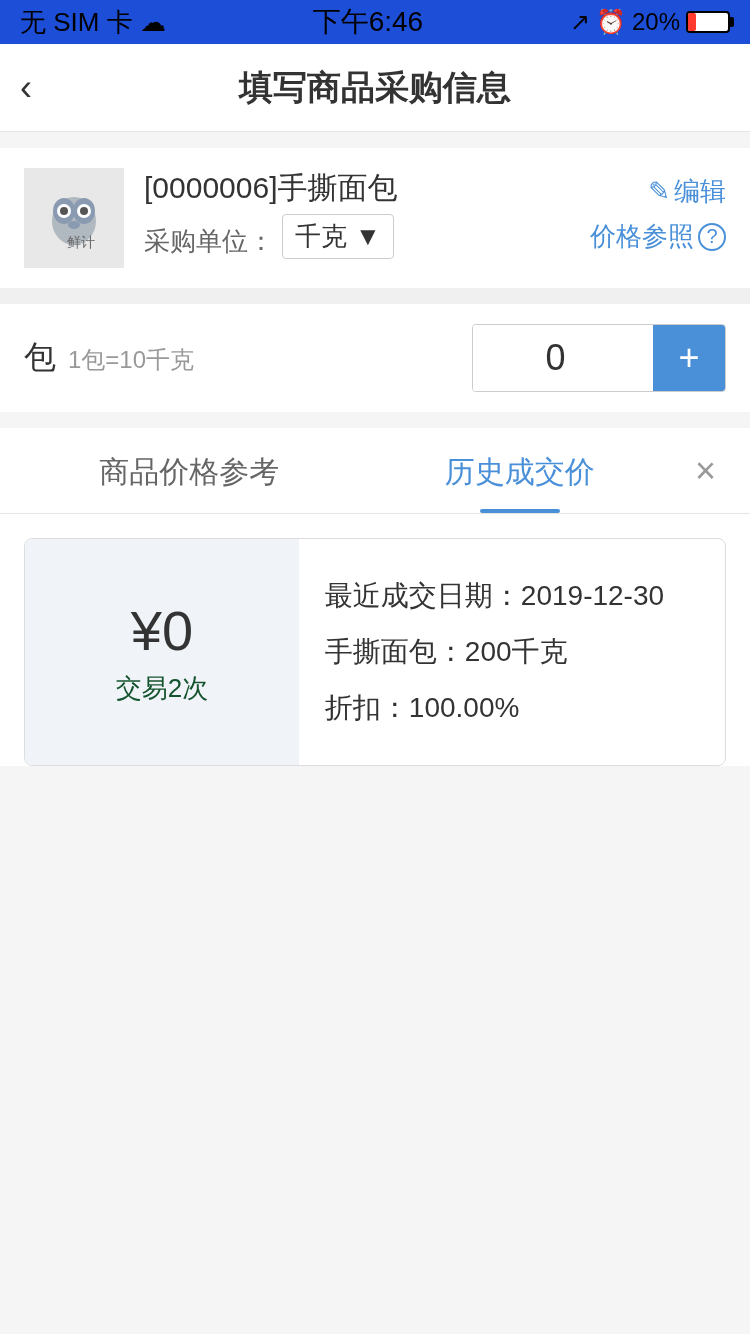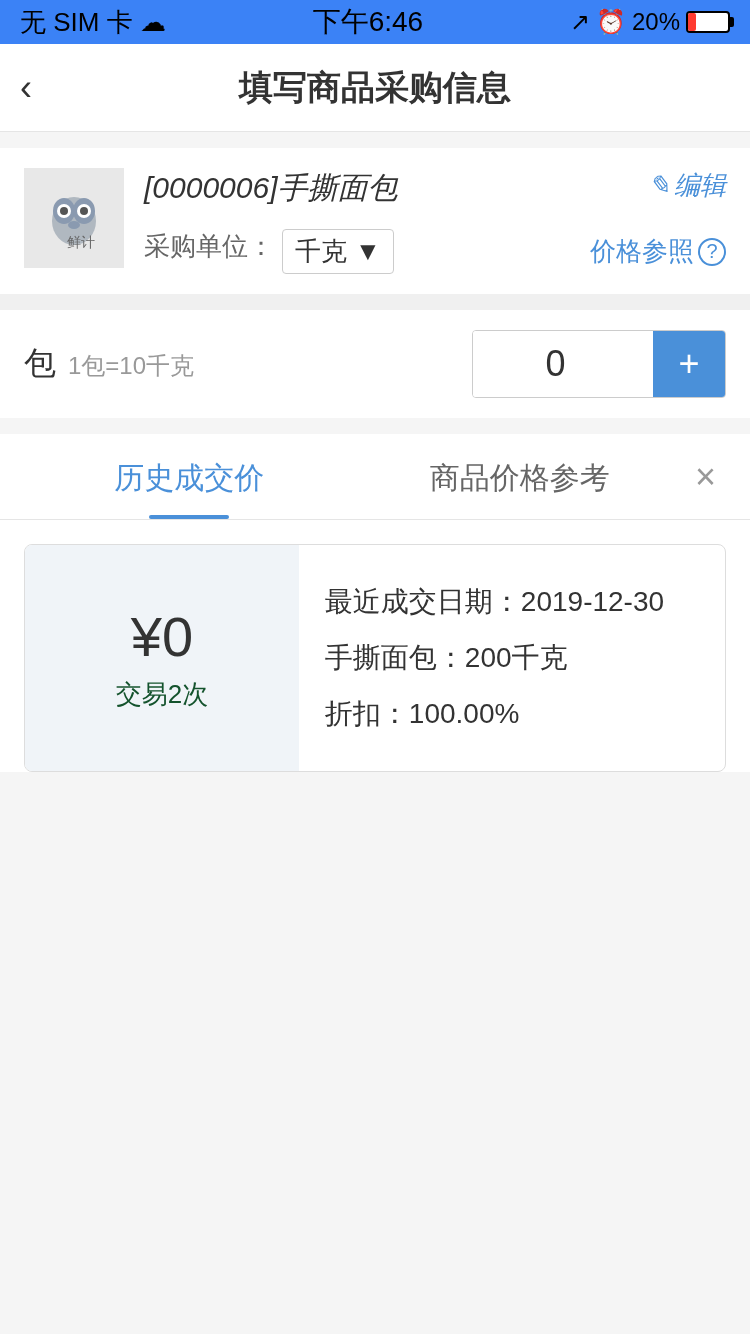--- a/index.html
+++ b/index.html
@@ -9,21 +9,21 @@
       min-height: 1334px;
       font-family: -apple-system, "PingFang SC", "Helvetica Neue", sans-serif;
       background: #f5f5f5;
       overflow-x: hidden;
     }
 
     
     .status-bar {
       width: 100%;
       height: 44px;
-      background: #3b82f6;
+      background: #1d4ed8;
       display: flex;
       align-items: center;
       justify-content: space-between;
       padding: 0 20px;
       font-size: 26px;
       color: #000;
     }
     .status-left {
       display: flex;
       align-items: center;
@@ -114,24 +114,23 @@
     .owl-icon {
       width: 70px;
       height: 70px;
       position: relative;
     }
     .product-info {
       flex: 1;
     }
     .product-header {
       display: flex;
-      align-items: flex-start;
+      align-items: flex-end;
       justify-content: space-between;
-      margin-bottom: 20px;
-      font-style: italic;
+      margin-bottom: 5px;
     }
     .product-name {
       font-size: 30px;
       color: #333;
       font-weight: 500;
     }
     .edit-btn {
       font-size: 26px;
       color: #4a90d9;
       display: flex;
@@ -358,21 +357,21 @@
   </div>
   <div class="product-info">
     <div class="product-header">
       <div class="product-name">[0000006]手撕面包</div>
       <div class="edit-btn">
         <span>✎</span>
         <span>编辑</span>
       </div>
     </div>
     <div class="product-unit-row">
-      <div style="display:flex;align-items:flex-start;">
+      <div style="display:flex;align-items:flex-end;">
         <span class="unit-label">采购单位：</span>
         <div class="unit-select">
           <span>千克</span>
           <span>▼</span>
         </div>
       </div>
       <div class="price-ref">
         <span>价格参照</span>
         <div class="question-icon">?</div>
       </div>
@@ -388,22 +387,22 @@
     <span class="qty-equiv">1包=10千克</span>
   </div>
   <div class="quantity-input-group">
     <input class="qty-input" type="number" value="0" style="">
     <button class="qty-plus">+</button>
   </div>
 </div>
 
 <div class="tabs-container">
   <div class="tabs-header">
+    <div class="tab-item">商品价格参考</div>
     <div class="tab-item active">历史成交价</div>
-    <div class="tab-item">商品价格参考</div>
     <div class="close-btn">×</div>
   </div>
 
   <div class="transaction-card">
     <div class="trans-left">
       <div class="trans-price">¥0</div>
       <div class="trans-count">交易2次</div>
     </div>
     <div class="trans-right">
       <div class="trans-detail">

